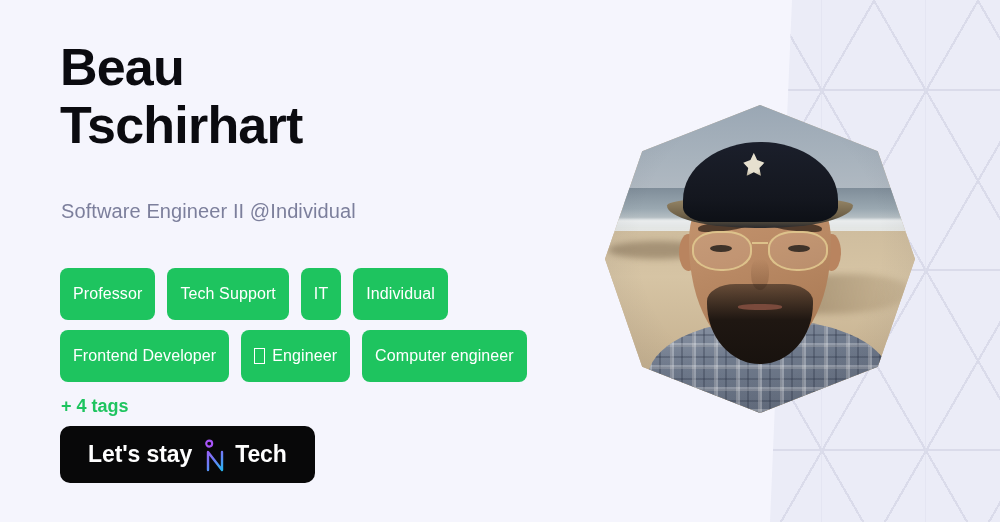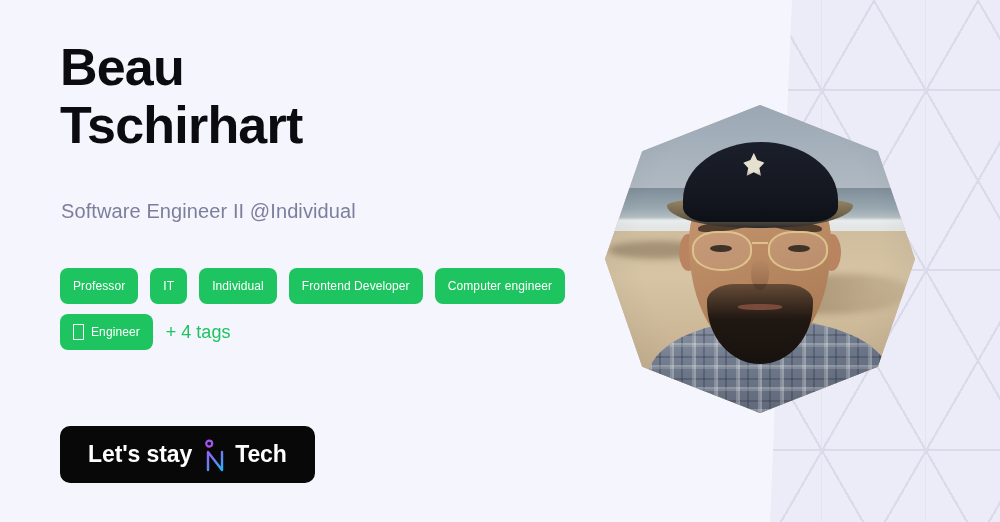--- a/index.html
+++ b/index.html
@@ -96,37 +96,37 @@
     display: flex;
     flex-wrap: wrap;
     align-items: center;
     gap: 10px 12px;
   }
   .tag {
     display: inline-flex;
     align-items: center;
     justify-content: center;
     height: 20px;
-    padding: 8px 13px;
+    padding: 16px 13px;
     border-radius: 8px;
     background: #1ec45f;
     color: #ffffff;
-    font-size: 12px;
+    font-size: 16px;
     line-height: 28px;
     font-weight: 400;
     white-space: nowrap;
     letter-spacing: .1px;
   }
   .tag-more {
     display: inline-flex;
     align-items: center;
     height: 28px;
     color: #1ec45f;
     font-size: 18px;
-    font-weight: 400;
+    font-weight: 700;
     white-space: nowrap;
     padding-left: 1px;
   }
   .tofu {
     display: inline-block;
     width: 11px;
     height: 16px;
     border: 1.5px solid #ffffff;
     margin-right: 7px;
     vertical-align: -2px;
@@ -349,28 +349,29 @@
 
   <div class="content">
 
     <h1 class="name">Beau
 Tschirhart</h1>
 
     <div class="headline">Software Engineer II @Individual</div>
 
     <div class="tags">
       <span class="tag">Professor</span>
+      <span class="tag">Tech Support</span>
       <span class="tag">IT</span>
       <span class="tag">Individual</span>
       <span class="tag">Frontend Developer</span>
-      <span class="tag">Computer engineer</span>
       <span class="tag">
         <span class="tofu"></span>
         <span>Engineer</span>
       </span>
+      <span class="tag">Computer engineer</span>
       <span class="tag-more">+ 4 tags</span>
     </div>
 
     <button class="cta">
       <span>Let's stay</span>
       <span class="cta-logo">
         <svg width="26" height="34" viewBox="0 0 26 34" fill="none" aria-hidden="true">
           <defs>
             <linearGradient id="intchGrad" x1="4" y1="8" x2="22" y2="31" gradientUnits="userSpaceOnUse">
               <stop offset="0" stop-color="#a855f7"></stop>

